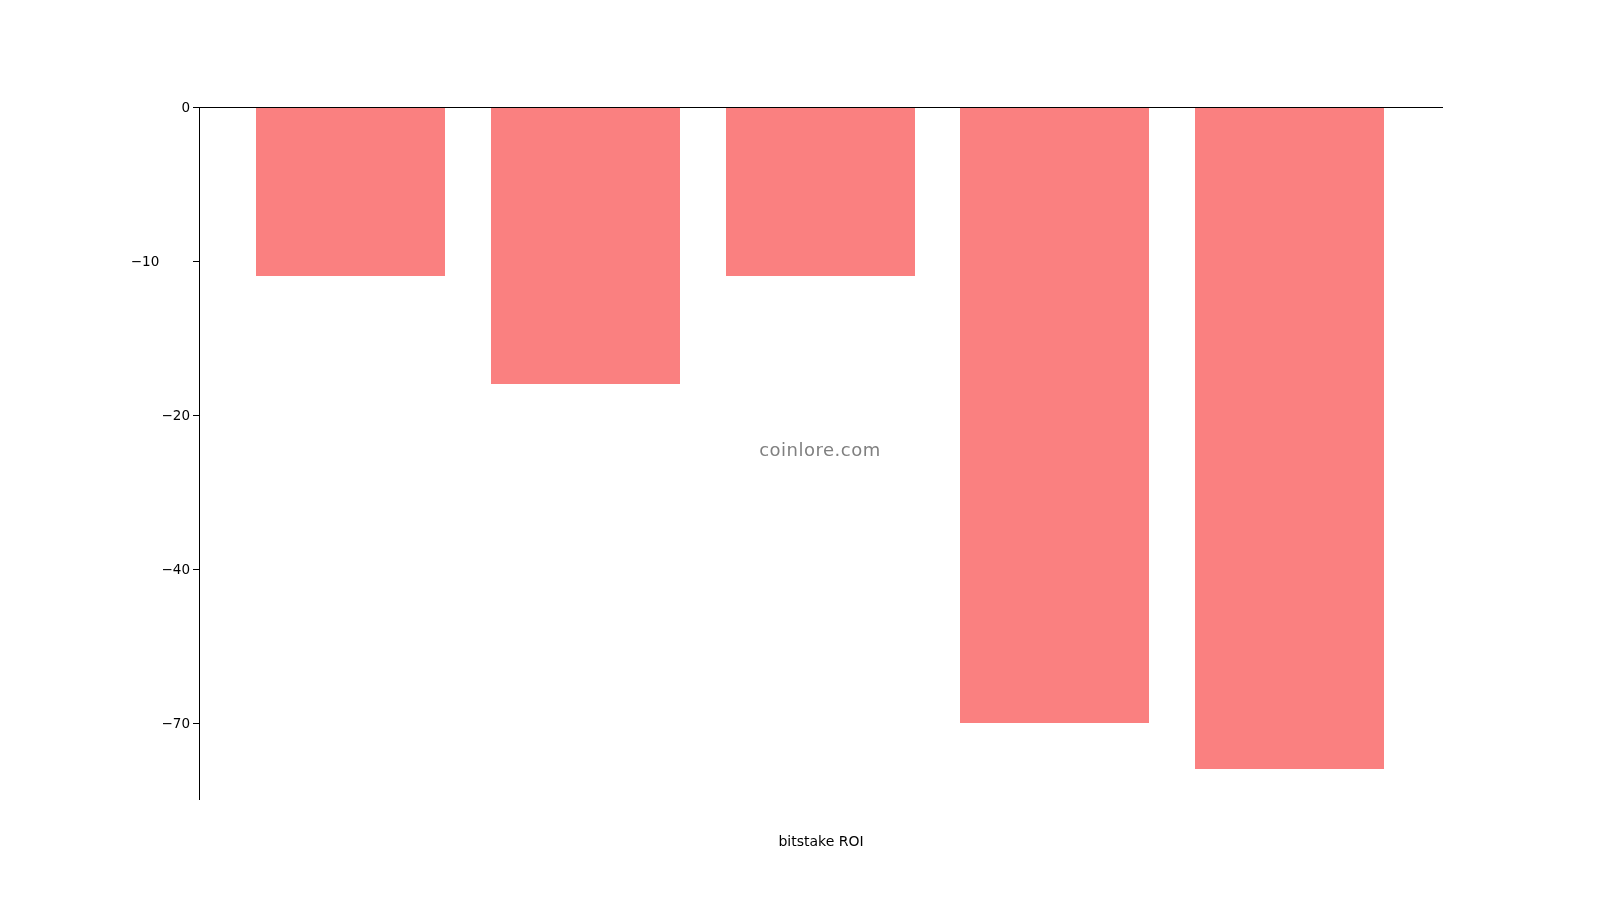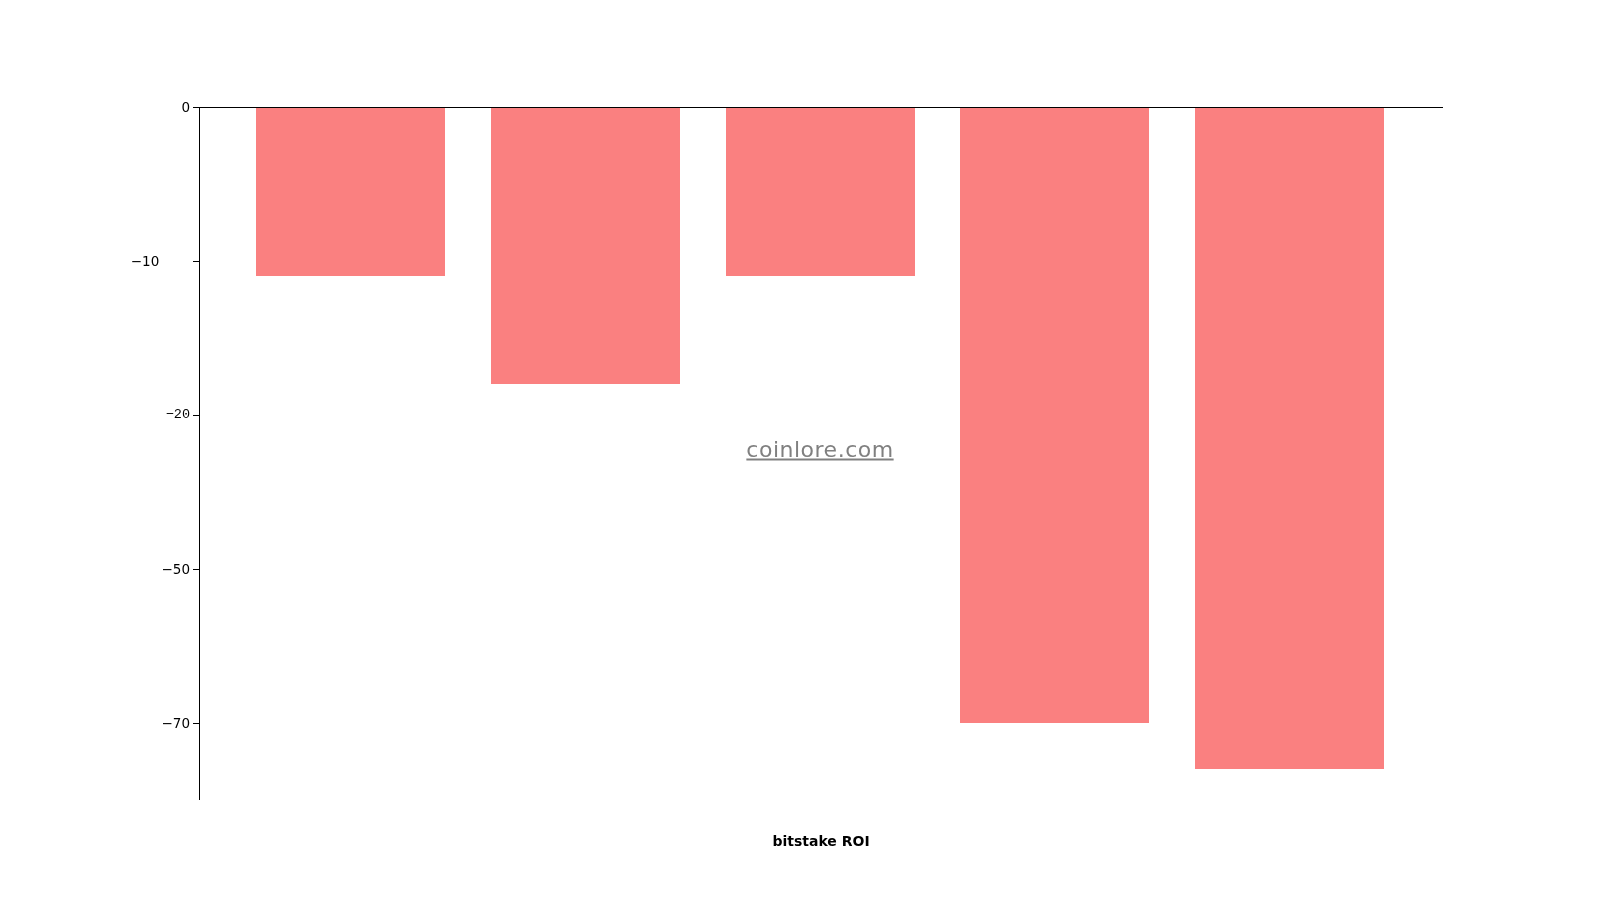--- a/index.html
+++ b/index.html
@@ -32,52 +32,50 @@
     width: 90px;
     text-align: right;
     font-size: 13.5px;
     line-height: 16px;
     color: #000000;
   }
   .watermark {
     position: absolute;
     left: 820px; top: 449px;
     transform: translate(-50%, -50%);
-    font-size: 22px;
+    font-size: 18px;
     color: #808080;
     letter-spacing: 0.5px;
     white-space: nowrap;
-    text-decoration: underline;
   }
   .xlabel {
     position: absolute;
     left: 821px; top: 841px;
     transform: translate(-50%, -50%);
     font-size: 14px;
     color: #000000;
     white-space: nowrap;
-    font-weight: bold;
   }
 </style>
 </head>
 <body>
 
 <div class="stage">
   <div class="plot">
     <div class="axis-top" style="background: rgb(0, 0, 0);"></div>
     <div class="axis-left" style="background: rgb(0, 0, 0);"></div>
     <div id="yticks">
         <div class="ytick-mark" style="left: 193px; top: 107px; background: rgb(0, 0, 0);"></div>
         <div class="ytick-label" style="left: 100px; top: 99px; color: rgb(0, 0, 0);">0</div>
         <div class="ytick-mark" style="left: 193px; top: 261px; background: rgb(0, 0, 0);"></div>
         <div class="ytick-label" style="left: 100px; top: 253px; color: rgb(0, 0, 0); text-align: center;">−10</div>
         <div class="ytick-mark" style="left: 193px; top: 415px; background: rgb(0, 0, 0);"></div>
-        <div class="ytick-label" style="left: 100px; top: 407px; color: rgb(0, 0, 0); font-family: Liberation Mono, monospace;">−20</div>
+        <div class="ytick-label" style="left: 100px; top: 407px; color: rgb(0, 0, 0);">−20</div>
         <div class="ytick-mark" style="left: 193px; top: 569px; background: rgb(0, 0, 0);"></div>
-        <div class="ytick-label" style="left: 100px; top: 561px; color: rgb(0, 0, 0);">−50</div>
+        <div class="ytick-label" style="left: 100px; top: 561px; color: rgb(0, 0, 0);">−40</div>
         <div class="ytick-mark" style="left: 193px; top: 723px; background: rgb(0, 0, 0);"></div>
         <div class="ytick-label" style="left: 100px; top: 715px; color: rgb(0, 0, 0);">−70</div>
       </div>
     <div id="bars">
         <div class="bar" style="left: 255.9px; top: 108px; width: 189px; height: 168.4px; background: rgb(250, 128, 128);"></div>
         <div class="bar" style="left: 490.7px; top: 108px; width: 189px; height: 276.2px; background: rgb(250, 128, 128);"></div>
         <div class="bar" style="left: 725.5px; top: 108px; width: 189px; height: 168.4px; background: rgb(250, 128, 128);"></div>
         <div class="bar" style="left: 960.3px; top: 108px; width: 189px; height: 615px; background: rgb(250, 128, 128);"></div>
         <div class="bar" style="left: 1195.1px; top: 108px; width: 189px; height: 661.2px; background: rgb(250, 128, 128);"></div>
       </div>

